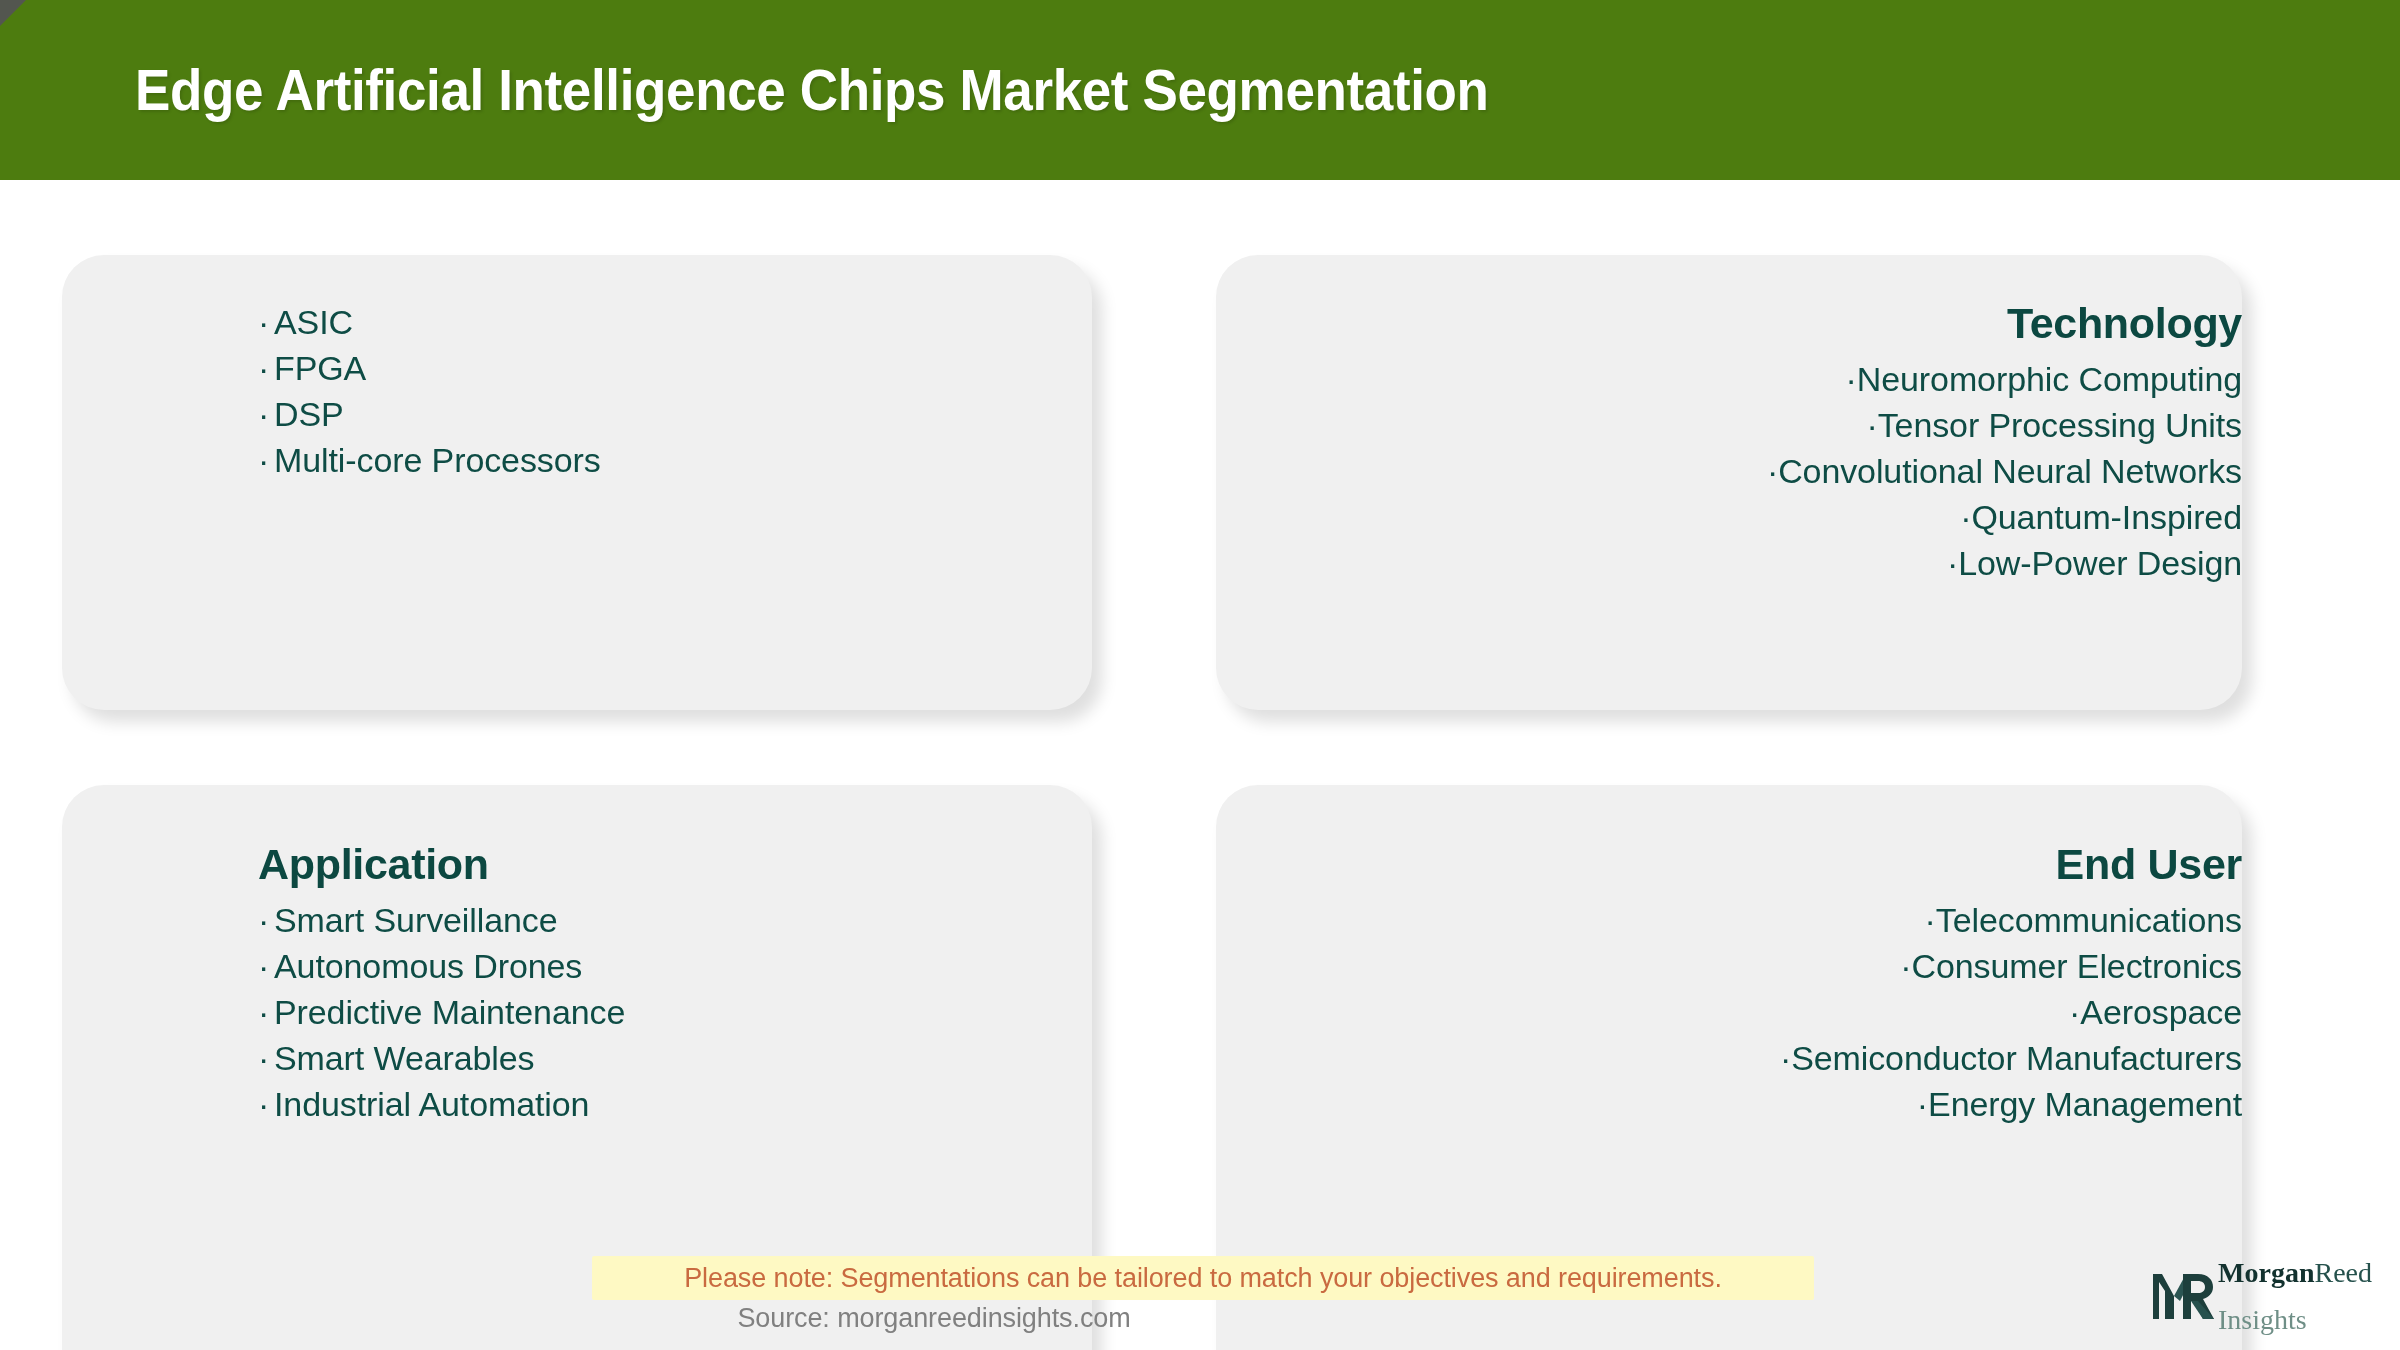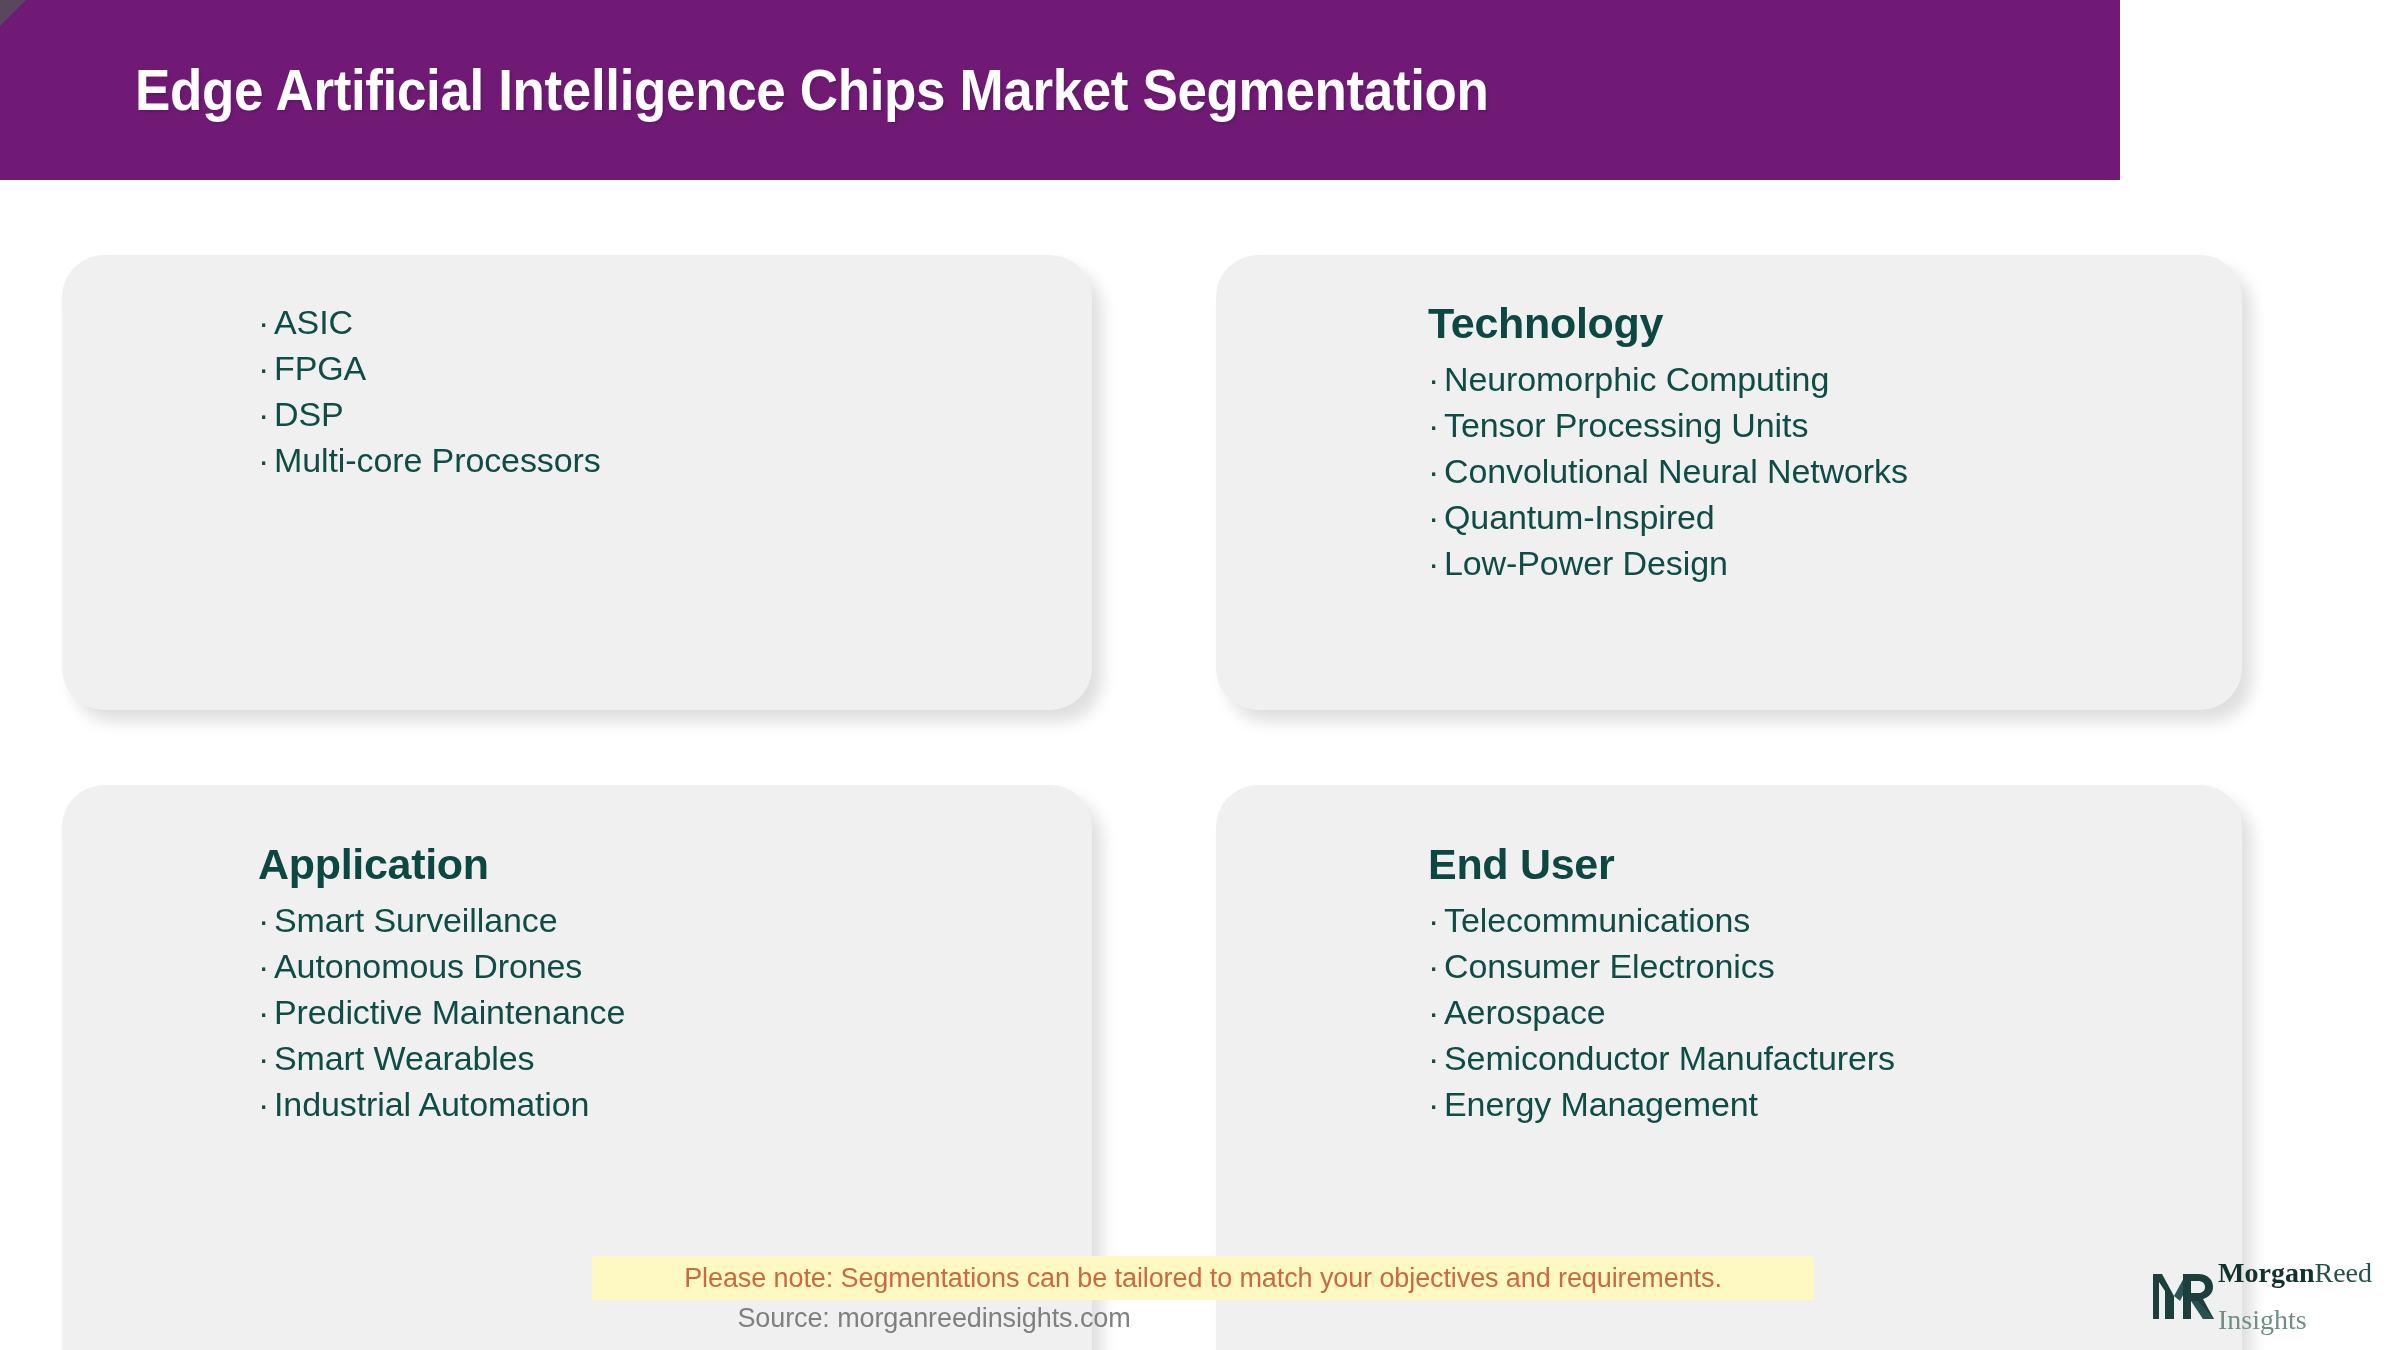--- a/index.html
+++ b/index.html
@@ -13,23 +13,23 @@
     overflow: hidden;
     font-family: "Liberation Sans", sans-serif;
     position: relative;
   }
 
   
   .header-band {
     position: absolute;
     left: 0;
     top: 0;
-    width: 2120px;
+    width: 2400px;
     height: 180px;
-    background: #701a75;
+    background: #4d7c0f;
     box-sizing: border-box;
   }
   .corner-artifact {
     position: absolute;
     left: 0;
     top: 0;
     width: 0;
     height: 0;
     border-top: 26px solid #55505a;
     border-right: 26px solid transparent;
@@ -64,21 +64,21 @@
     position: absolute;
     background: #f0f0f0;
     border-radius: 42px;
     box-shadow: 10px 12px 16px rgba(0,0,0,0.13);
     box-sizing: border-box;
     overflow: hidden;
   }
   .card.r0 { top: 75px; height: 455px; }
   .card.r1 { top: 605px; height: 607px; }
   .card.c0 { left: 62px; width: 1030px; }
-  .card.c1 { left: 1216px; width: 1026px; }
+  .card.c1 { left: 1216px; width: 1026px; text-align: right; }
 
   .card-inner {
     position: absolute;
     left: 0;
     right: 0;
   }
   .card.c0 .card-inner { padding-left: 196px; }
   .card.c1 .card-inner { padding-left: 212px; }
   .card.r0 .card-inner { top: 44px; }
   .card.r1 .card-inner { top: 55px; }

